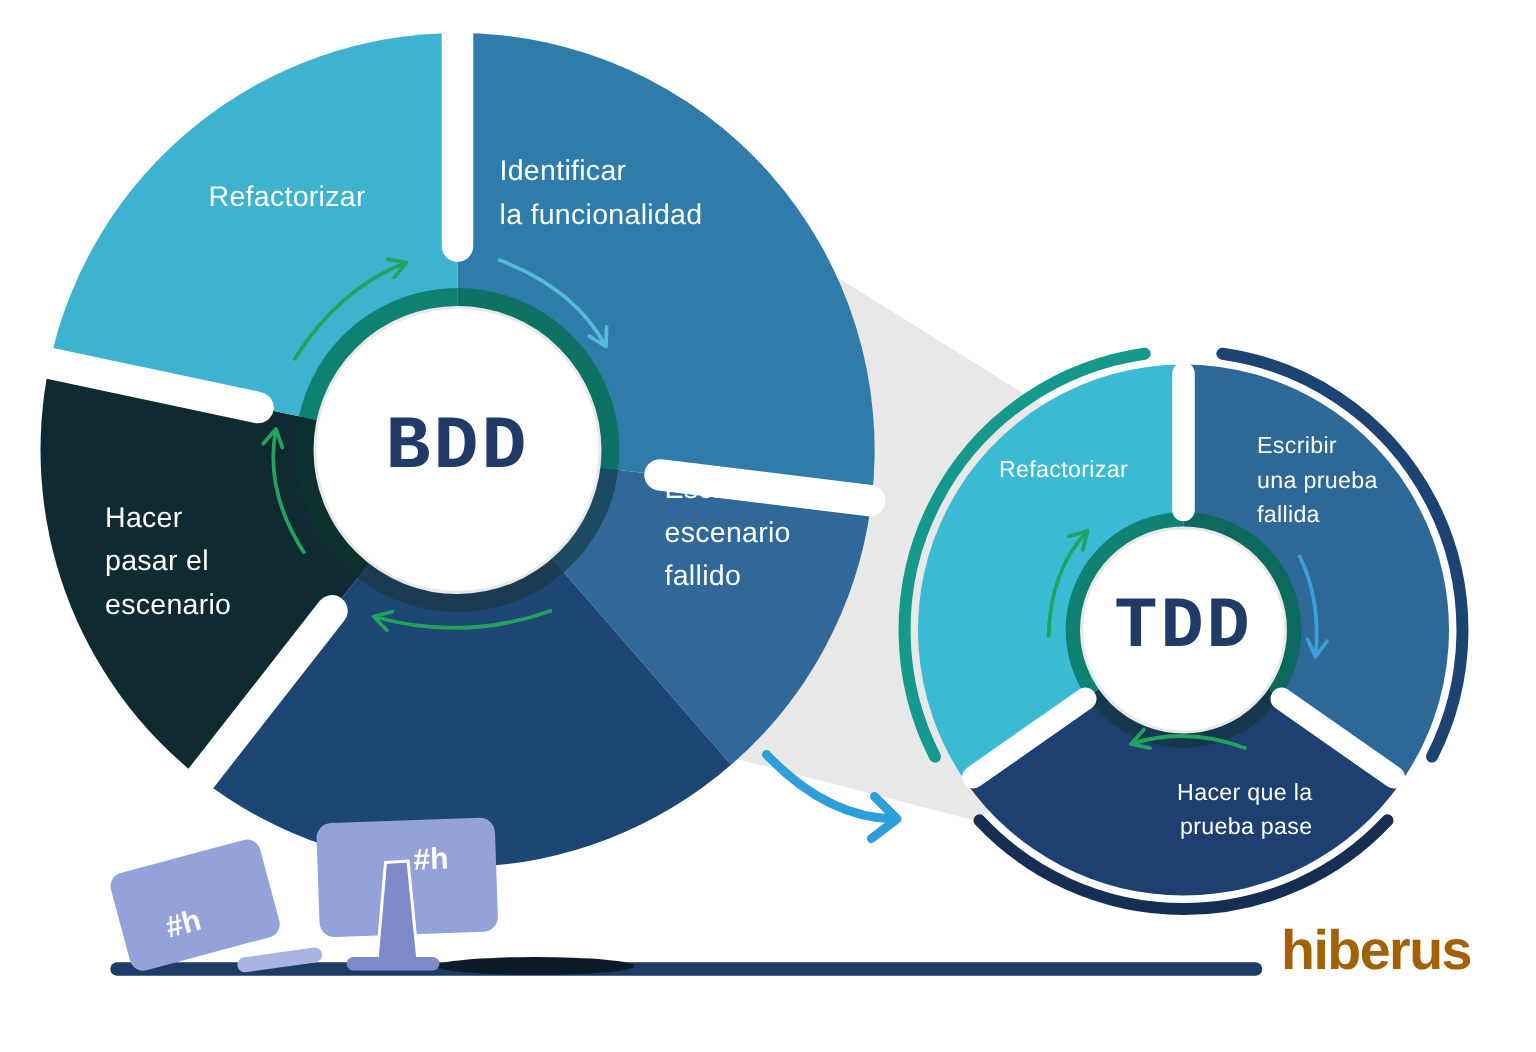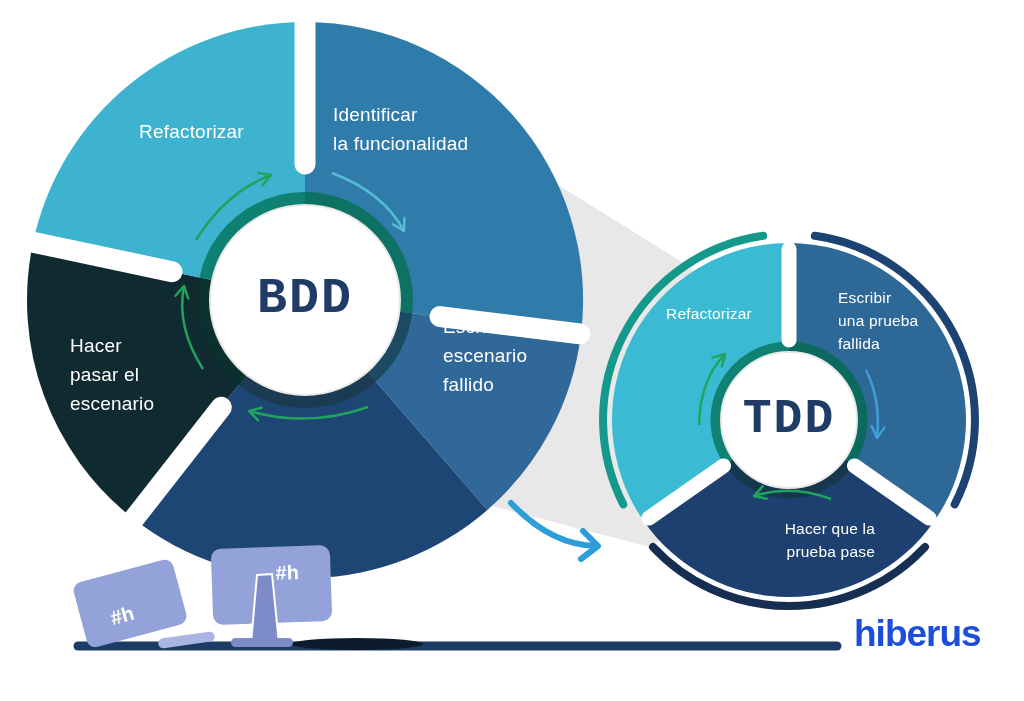--- a/index.html
+++ b/index.html
@@ -8,21 +8,21 @@
   #stage{position:absolute;inset:0;}
   svg{position:absolute;left:0;top:0;}
   .lbl{position:absolute;color:#ffffff;font-size:19px;line-height:29px;
        white-space:pre-line;letter-spacing:.2px;}
   .lbl-sm{position:absolute;color:#ffffff;font-size:15.5px;line-height:23px;
        white-space:pre-line;letter-spacing:.2px;}
   .wheel-title{position:absolute;color:#1f3b66;font-weight:700;
        transform:translate(-50%,-54%);letter-spacing:2px;font-family:Liberation Mono, monospace;}
   #bdd-title{left:305px;top:301px;font-size:50px;}
   #tdd-title{left:789px;top:421px;font-size:48px;}
-  #logo{position:absolute;left:854px;top:613px;color:#1d4ed8;font-size:37px;
+  #logo{position:absolute;left:854px;top:613px;color:#a16207;font-size:37px;
        font-weight:700;letter-spacing:-1px;}
   .badge{font-weight:700;font-size:20px;}
   #l-refa{left:139px;top:117px;}
   #l-iden{left:333px;top:100px;}
   #l-escr{left:443px;top:312px;}
   #l-fase{left:239px;top:469px;}
   #l-hace{left:70px;top:307px;margin-top:24px;}
   #t-refa{left:666px;top:302px;}
   #t-escr{left:838px;top:286px;}
   #t-hace{left:707px;top:517px;width:168px;text-align:right;}

